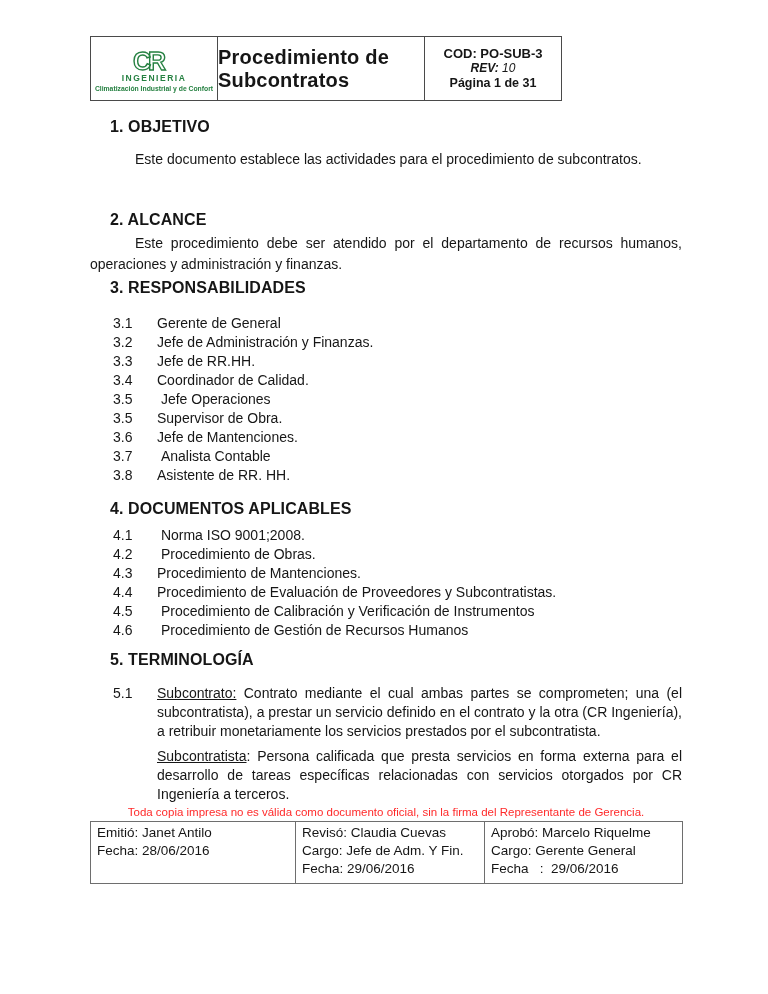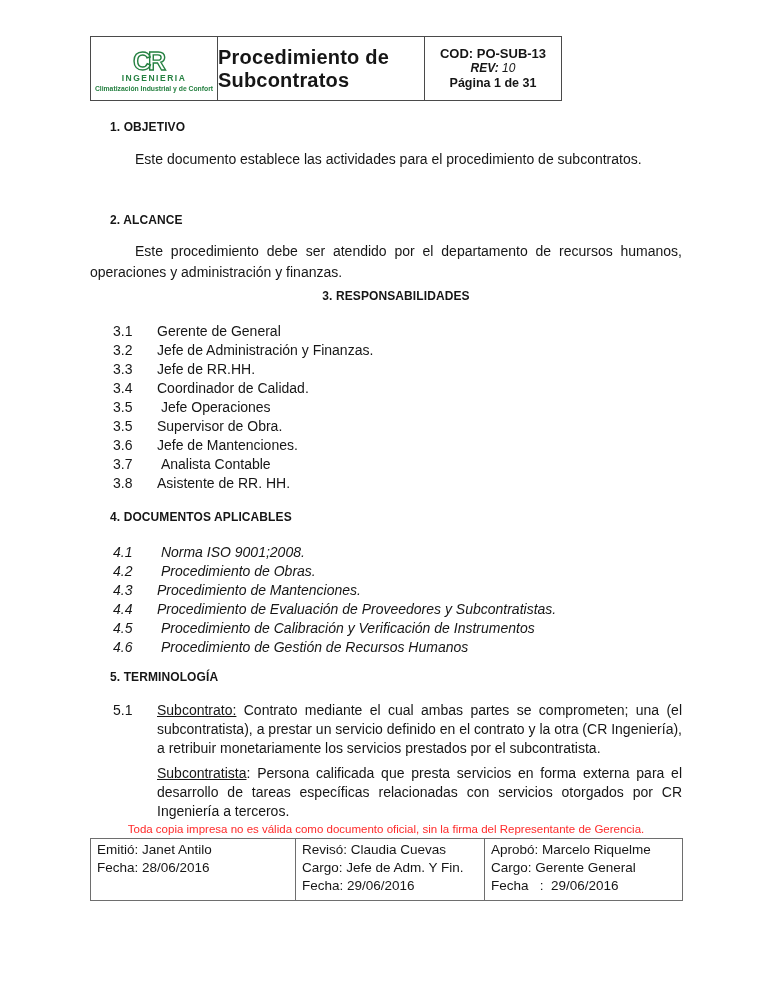--- a/index.html
+++ b/index.html
@@ -20,31 +20,31 @@
   .logo-name { font-size:8.5px; font-weight:bold; letter-spacing:1.5px; margin-top:-1px; }
   .logo-tagline { font-size:6.8px; font-weight:bold; margin-top:2px; white-space:nowrap; }
   .cell-title { flex:1; display:flex; align-items:center; justify-content:center; }
   .doc-title { font-size:20px; font-weight:bold; letter-spacing:0.2px; }
   .cell-code { width:136px; display:flex; flex-direction:column; align-items:center; justify-content:center; line-height:15px; }
   .doc-code { font-size:13px; font-weight:bold; white-space:nowrap; }
   .doc-rev { font-size:12px; font-style:italic; }
   .doc-rev .rev-label { font-weight:bold; white-space:pre; }
   .doc-page { font-size:12.5px; font-weight:bold; }
   
-  .sec-heading { font-size:12px; font-weight:bold; line-height:18px; padding-left:20px; letter-spacing:0.1px; }
+  .sec-heading { font-size:16px; font-weight:bold; line-height:18px; padding-left:20px; letter-spacing:0.1px; }
   .h1-obj { margin-top:17px; }
   .h2-alc { margin-top:41px; }
-  .h3-res { margin-top:4px;text-align:center; }
+  .h3-res { margin-top:4px; }
   .h4-doc { margin-top:15px; }
   .h5-ter { margin-top:11px; }
   .para { font-size:14px; line-height:21px; text-indent:45px; text-align:justify; }
   .p1 { margin-top:13px; }
-  .p2 { margin-top:12px; }
+  .p2 { margin-top:4px; }
   .list { margin-top:17px; }
-  .list-4 { margin-top:17px;font-style:italic; }
+  .list-4 { margin-top:8px; }
   .li { display:flex; font-size:14px; line-height:19px; }
   .li .num { margin-left:23px; width:44px; flex-shrink:0; }
   .li .txt { flex:1; white-space:pre-wrap; }
   .term { position:relative; padding-left:67px; font-size:14px; line-height:19px; }
   .term-1 { margin-top:15px; }
   .term-2 { margin-top:6px; }
   .term .num { position:absolute; left:23px; top:0; }
   .term .tbody { text-align:justify; }
   .term .lead { text-decoration:underline; }
   
@@ -65,21 +65,21 @@
     <svg class="logo-cr" width="58" height="26" viewBox="0 0 58 26">
       <text x="8" y="22" font-family="Liberation Sans, sans-serif" font-size="25" font-weight="bold" letter-spacing="-3" fill="none" stroke="currentColor" stroke-width="1.4">CR</text>
     </svg>
     <div class="logo-name">INGENIERIA</div>
     <div class="logo-tagline">Climatización Industrial y de Confort</div>
   </div>
   <div class="cell cell-title">
     <div class="doc-title">Procedimiento de Subcontratos</div>
   </div>
   <div class="cell cell-code">
-    <div class="doc-code">COD: PO-SUB-13</div>
+    <div class="doc-code">COD: PO-SUB-3</div>
     <div class="doc-rev"><span class="rev-label">REV: </span><span>10</span></div>
     <div class="doc-page">Página 1 de 31</div>
   </div>
 </div>
 
 <div class="sec-heading h1-obj">1. OBJETIVO</div>
 <p class="para p1">Este documento establece las actividades para el procedimiento de subcontratos.</p>
 
 <div class="sec-heading h2-alc">2. ALCANCE</div>
 <p class="para p2">Este procedimiento debe ser atendido por el departamento de recursos humanos, operaciones y administración y finanzas.</p>

